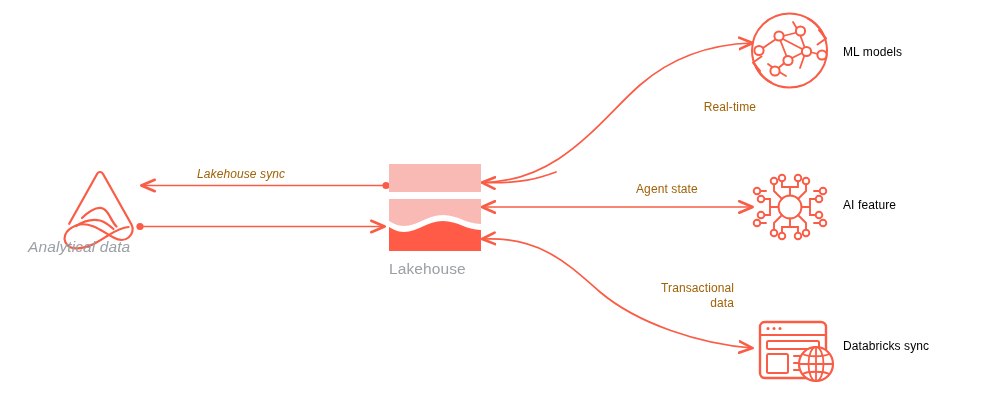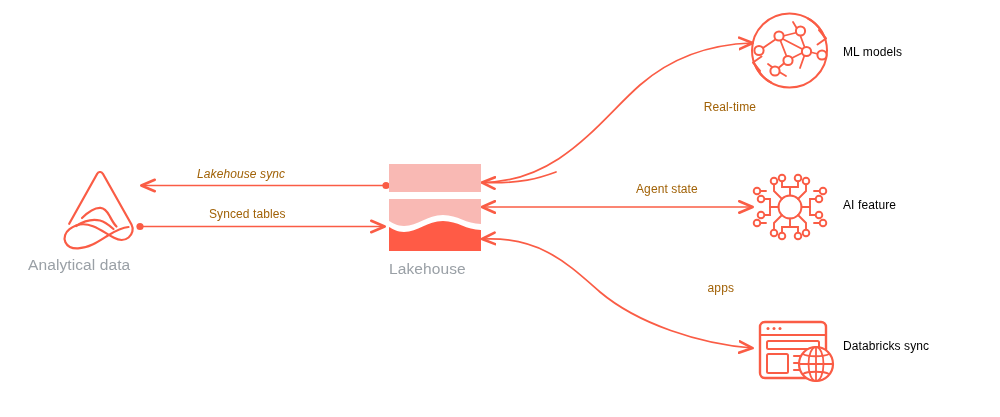--- a/index.html
+++ b/index.html
@@ -209,37 +209,37 @@
       <g fill="none" stroke="#FA5C45" stroke-width="1.8">
         <line x1="799" y1="364" x2="833" y2="364"></line>
         <line x1="816" y1="347" x2="816" y2="381"></line>
         <ellipse cx="816" cy="364" rx="7.5" ry="17"></ellipse>
         <path d="M803,354 C807,357 824,357 829,354"></path>
         <path d="M803,374 C807,371 824,371 829,374"></path>
       </g>
     </g>
   </svg>
 
-  <div class="node-label" style="left:28px; top:256px;">Analytical data</div>
+  <div class="node-label" style="left:28px; top:238px;font-style:italic;">Analytical data</div>
 
   <div class="node-label" style="left:389px; top:260px;">Lakehouse</div>
 
   <div class="right-label" style="left:843px; top:45px;">ML models</div>
 
   <div class="right-label" style="left:843px; top:198px;">AI feature</div>
 
   <div class="right-label" style="left:843px; top:339px;">Databricks sync</div>
 
   <div class="edge-label" style="left:197px; top:167px;font-style:italic;">Lakehouse sync</div>
 
-  <div class="edge-label" style="left:209px; top:207px;">Synced tables</div>
 
   <div class="edge-label" style="left:626px; top:100px; width:130px;">
     <div>Real-time</div>
   </div>
 
   <div class="edge-label" style="left:636px; top:182px;">Agent state</div>
 
   <div class="edge-label" style="left:612px; top:281px; width:122px;">
-    <div>apps</div>
+    <div>Transactional</div>
+    <div>data</div>
   </div>
 
 </div>
 
 </body></html>

